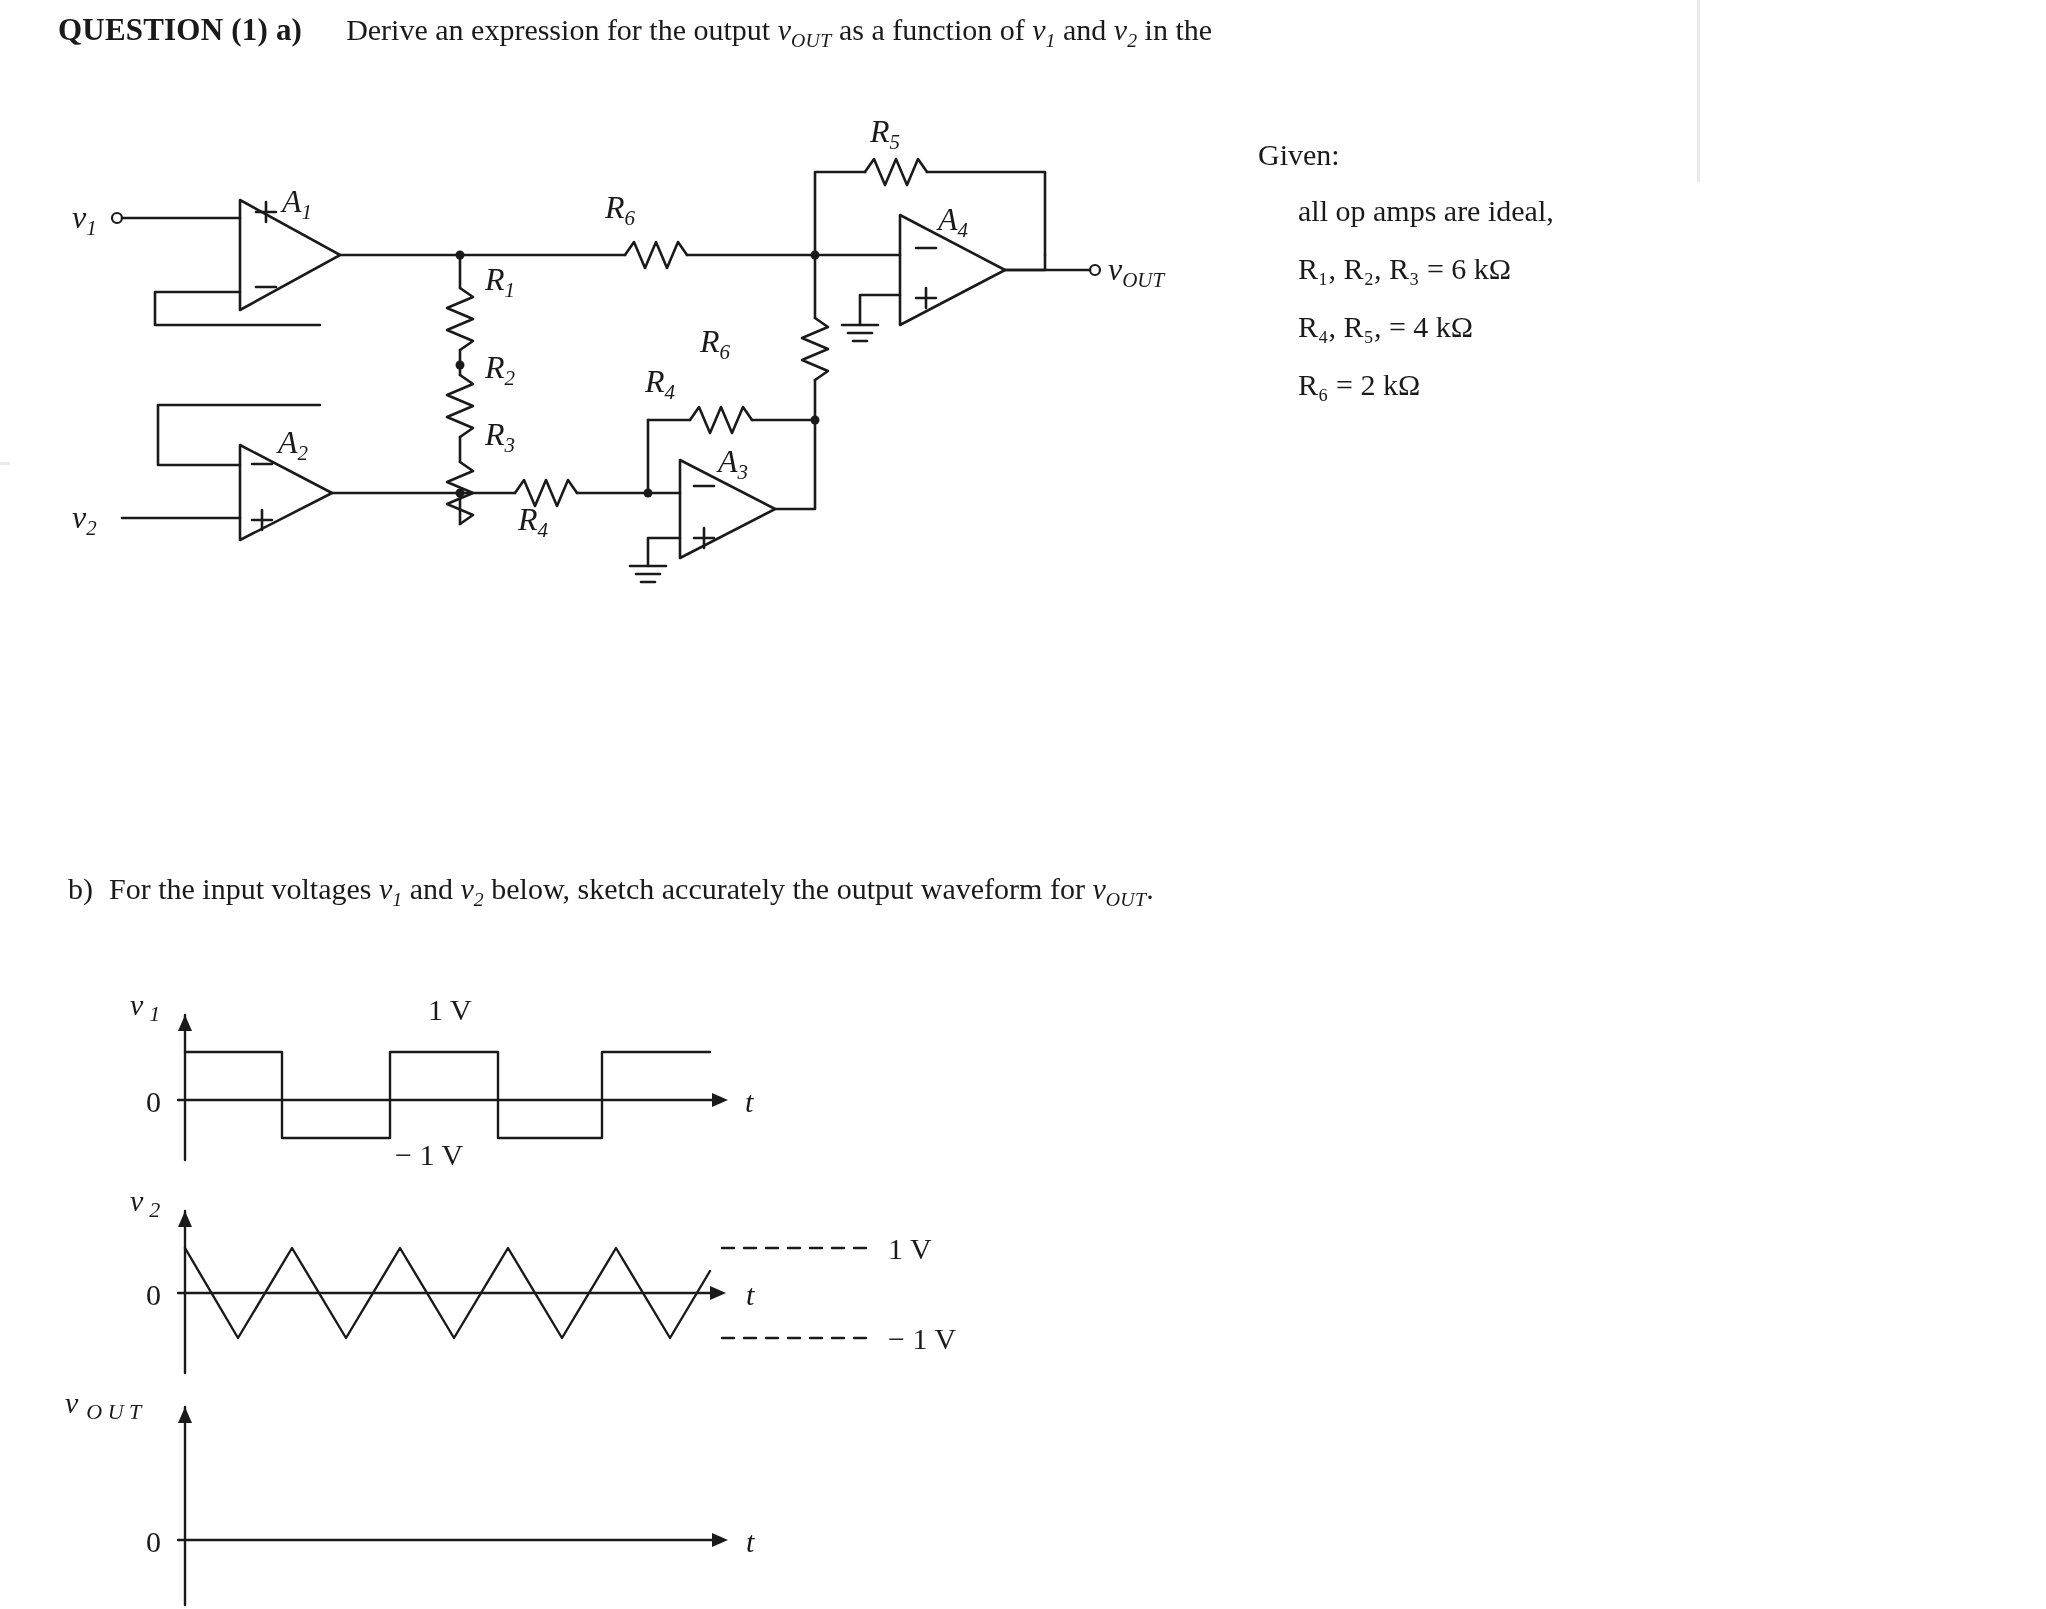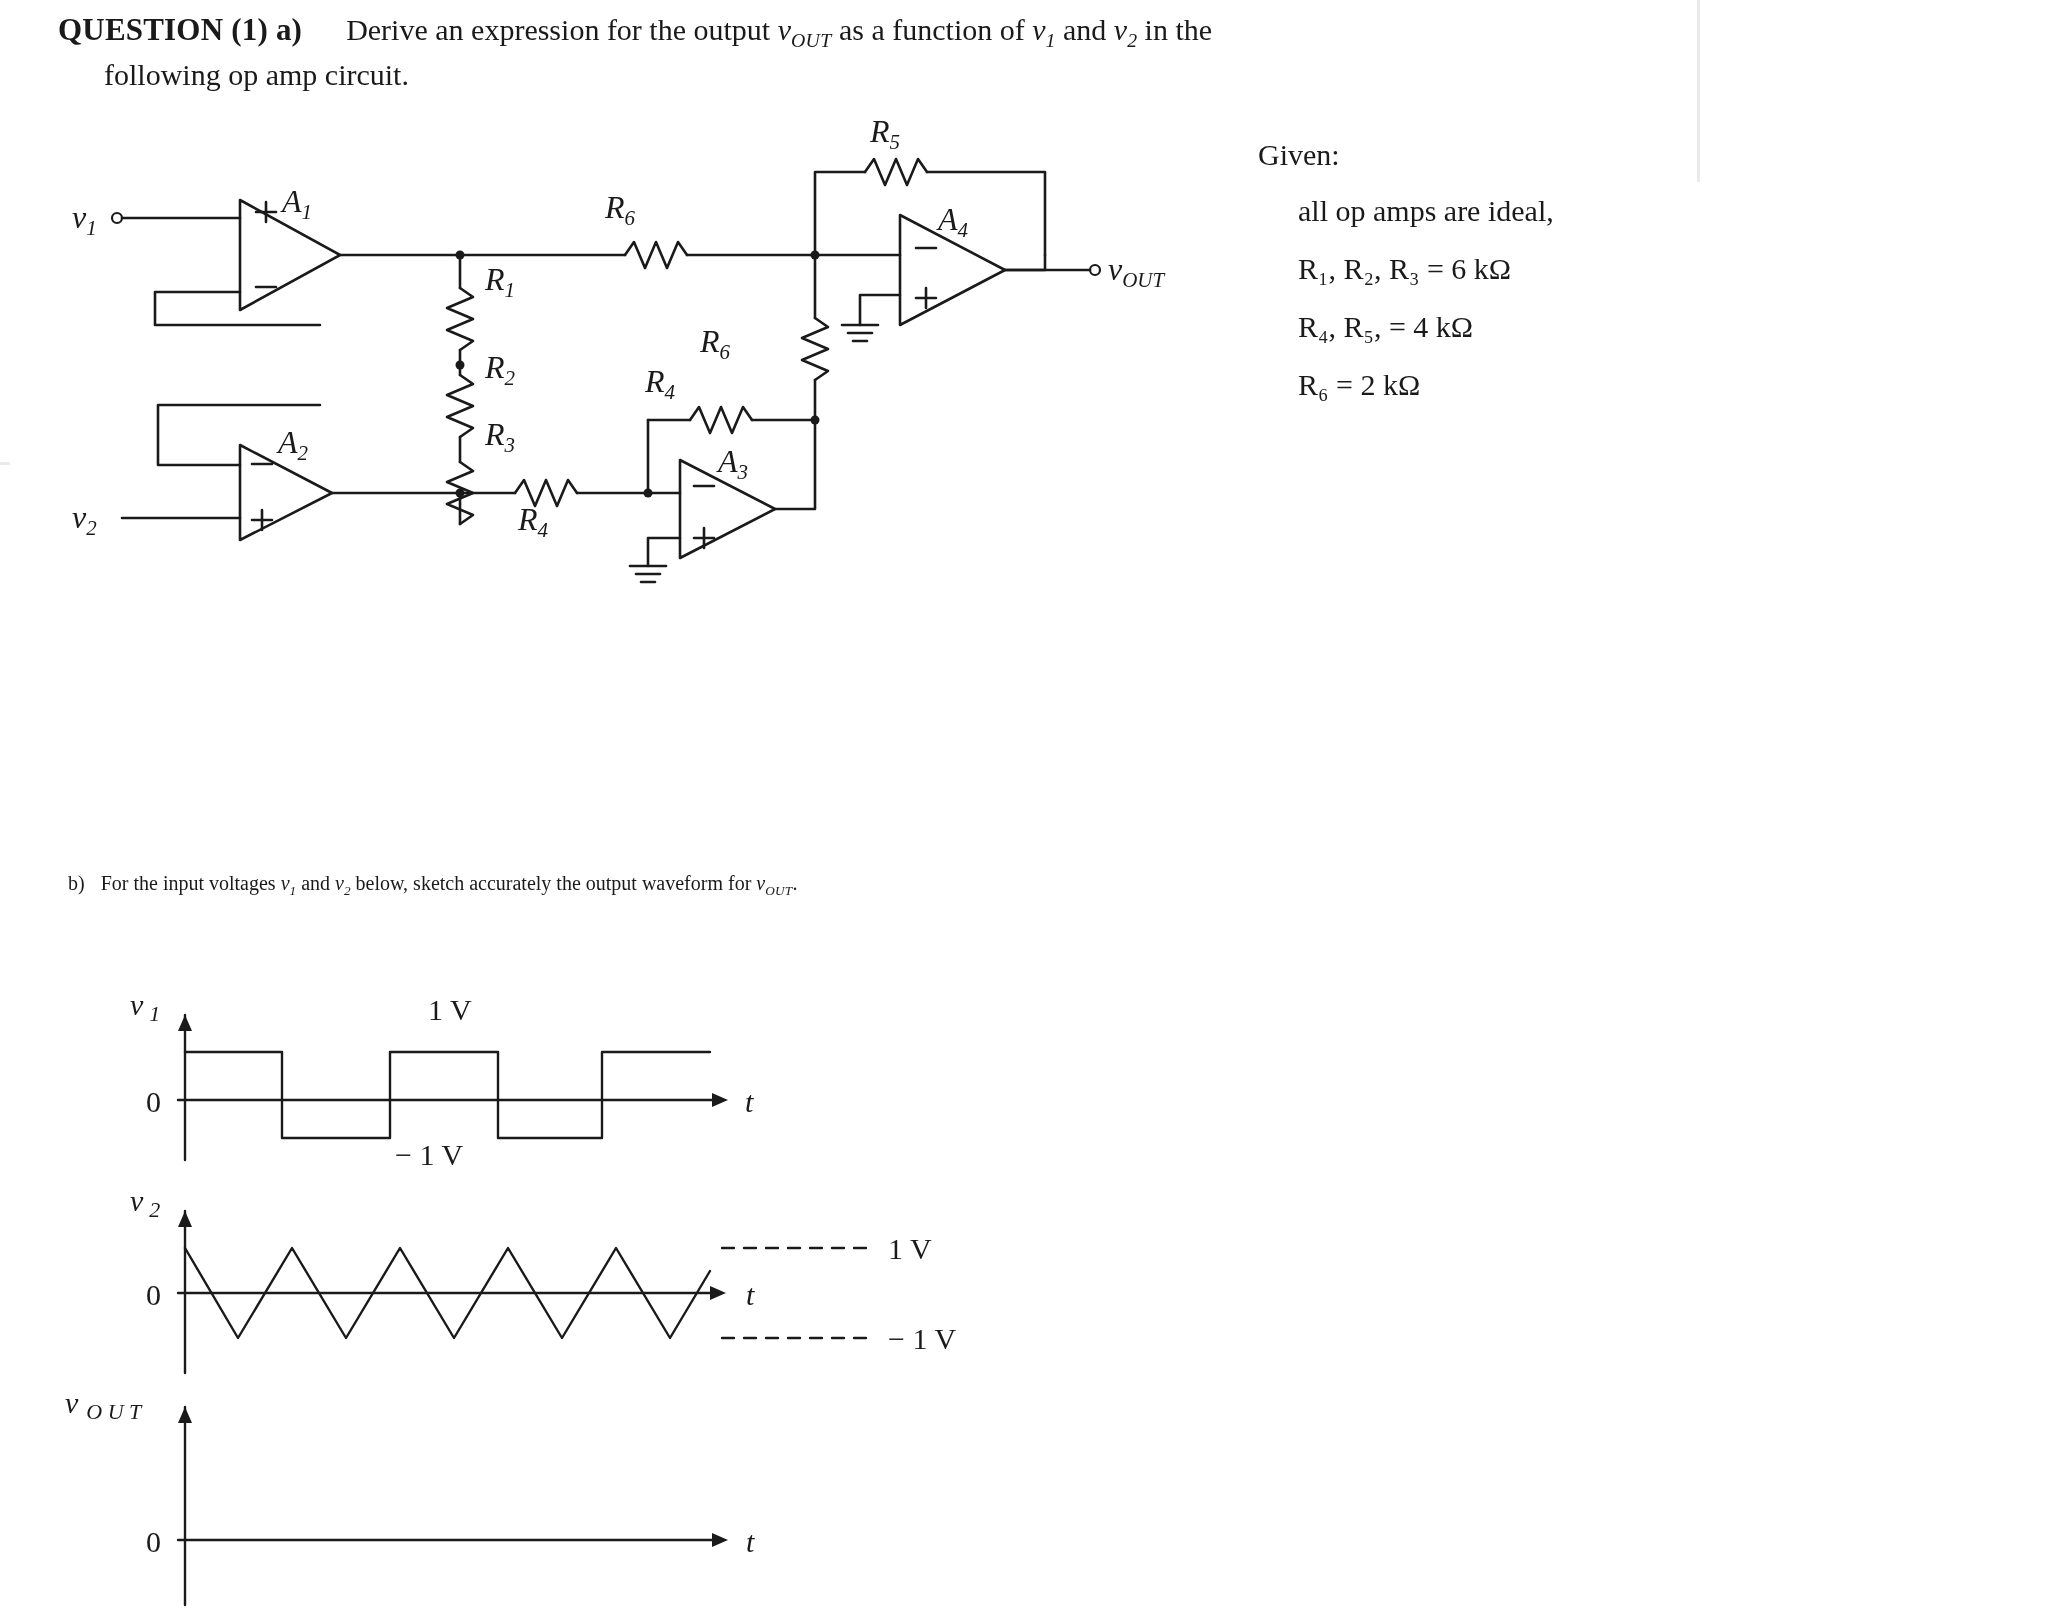--- a/index.html
+++ b/index.html
@@ -61,21 +61,21 @@
     margin-left: 76px;
     margin-bottom: 28px;
     white-space: nowrap;
   }
 
   
   #part-b-text {
     position: absolute;
     left: 68px;
     top: 872px;
-    font-size: 20px;
+    font-size: 30px;
     white-space: nowrap;
     text-align: right;
   }
   #part-b-text .bl { margin-right: 16px; }
 
   
   .svg-holder { position: absolute; }
   svg { display: block; }
   .lbl {
     font-family: "Liberation Serif", serif;
@@ -95,21 +95,20 @@
 </head>
 <body>
 
 <div class="page">
 
   <div class="smudge" style="left:1697px;top:0px;width:3px;height:182px;"></div>
   <div class="smudge" style="left:0px;top:462px;width:10px;height:3px;"></div>
 
   <div id="question-heading">
     <span class="qlabel">QUESTION (1) a)</span><span class="part-a"></span><span>Derive an expression for the output </span><span class="vvar">v</span><sub class="sub-out">OUT</sub><span> as a function of </span><span class="vvar">v</span><sub class="ital">1</sub><span> and </span><span class="vvar">v</span><sub class="ital">2</sub><span> in the</span>
-    <span class="line2">following op amp circuit.</span>
   </div>
 
   <div id="given-block">
     <div class="given-title">Given:</div>
     <div class="given-item">all op amps are ideal,</div>
     <div class="given-item">R₁, R₂, R₃ = 6 kΩ</div>
     <div class="given-item">R₄, R₅, = 4 kΩ</div>
     <div class="given-item">R₆ = 2 kΩ</div>
   </div>
 

